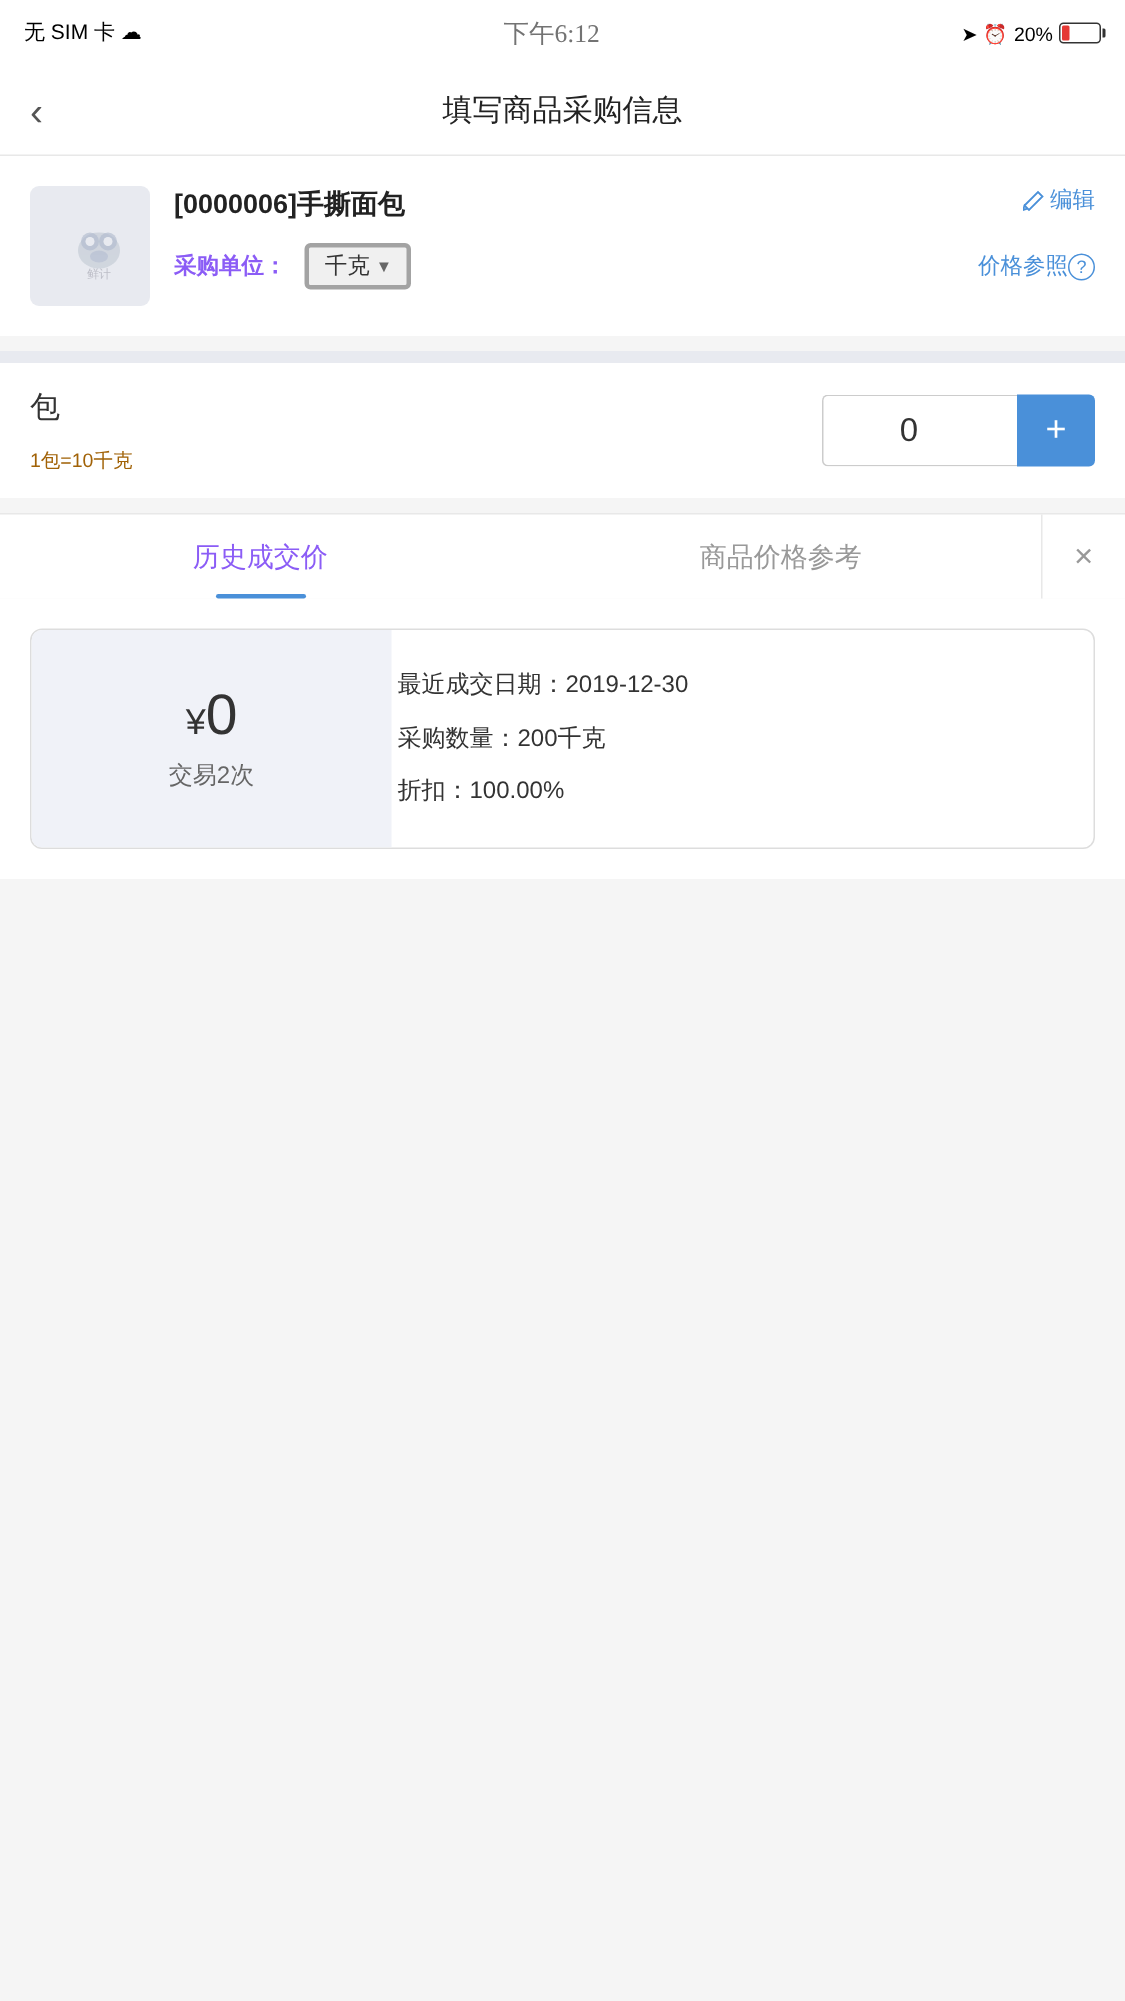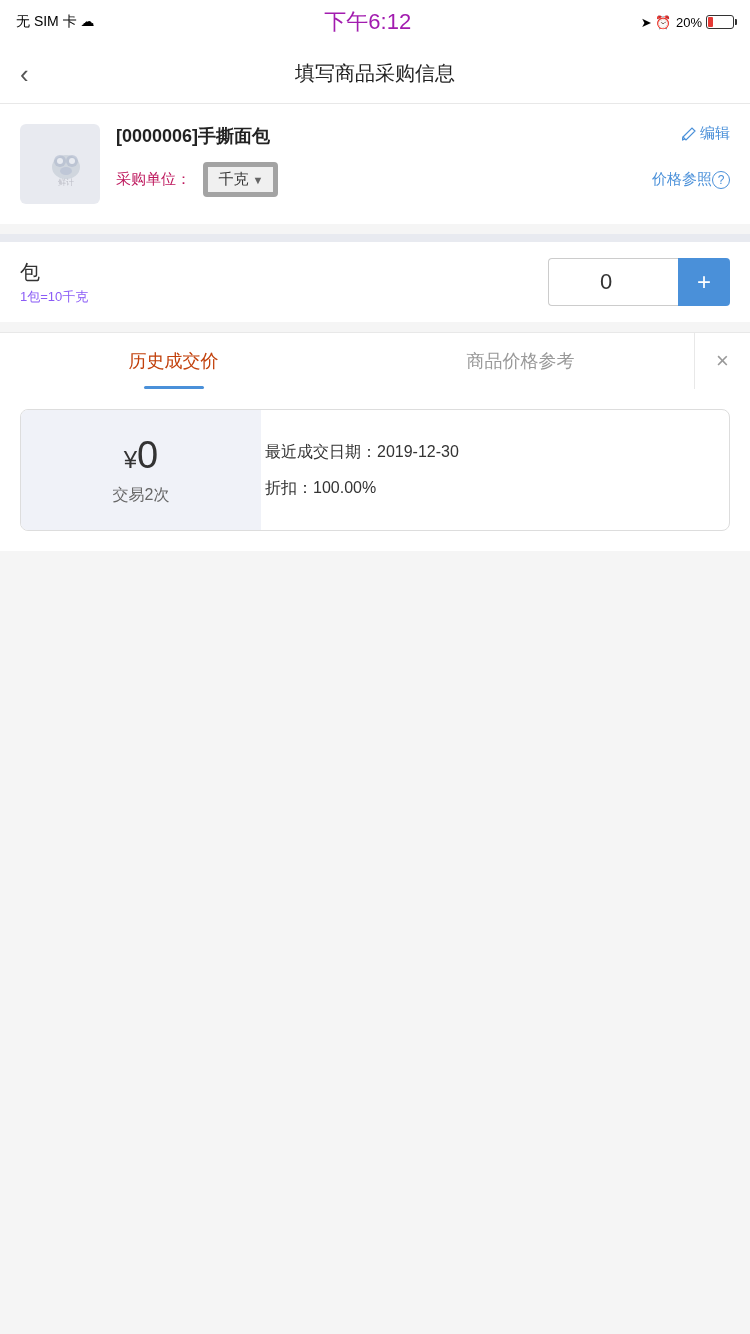--- a/index.html
+++ b/index.html
@@ -17,21 +17,21 @@
       height: 44px;
       background: #fff;
       display: flex;
       align-items: center;
       justify-content: space-between;
       padding: 0 16px;
       font-size: 15px;
       font-weight: 500;
     }
     .status-left { font-size: 14px; color: #000; }
-    .status-center { font-size: 22px; font-weight: 500; color: #a21caf; }
+    .status-center { font-size: 17px; font-weight: 500; color: #737373; font-family: Liberation Serif, serif; }
     .status-right { display: flex; align-items: center; gap: 4px; font-size: 13px; color: #000; }
     .battery {
       display: inline-flex; align-items: center;
       border: 1.5px solid #333; border-radius: 3px;
       width: 28px; height: 14px; padding: 1px; position: relative;
     }
     .battery::after {
       content: ''; width: 2px; height: 6px;
       background: #333; border-radius: 0 1px 1px 0;
       position: absolute; right: -4px; top: 50%; transform: translateY(-50%);
@@ -115,28 +115,29 @@
       cursor: pointer;
       white-space: nowrap;
     }
     .product-unit-row {
       display: flex;
       justify-content: space-between;
       align-items: center;
     }
     .unit-label {
       font-size: 15px;
-      color: #be185d;
+      color: #8b5cf6;
+      font-weight: bold;
     }
     .unit-select {
       display: inline-flex;
       align-items: center;
       gap: 4px;
       background: #f0f0f0;
-      border: 5px solid #a3a3a3;
+      border: 3px solid #a3a3a3;
       border-radius: 4px;
       padding: 3px 10px;
       font-size: 15px;
       color: #333;
       cursor: pointer;
       margin-left: 8px;
     }
     .unit-chevron { font-size: 11px; color: #666; }
     .price-ref {
       font-size: 15px;
@@ -174,22 +175,22 @@
       display: flex;
       flex-direction: column;
     }
     .quantity-unit-label {
       font-size: 20px;
       color: #333;
       font-weight: 500;
     }
     .quantity-conversion {
       font-size: 13px;
-      color: #8b5cf6;
-      margin-top: 2px;
+      color: #a16207;
+      margin-top: 13px;
     }
     .quantity-input-group {
       display: flex;
       align-items: center;
       gap: 0;
     }
     .quantity-input {
       width: 130px;
       height: 48px;
       border: 1.5px solid #ccc;
@@ -229,21 +230,21 @@
       height: 56px;
       display: flex;
       align-items: center;
       justify-content: center;
       font-size: 18px;
       color: #999;
       cursor: pointer;
       position: relative;
     }
     .tab-item.active {
-      color: #c2410c;
+      color: #8b5cf6;
       font-weight: 500;
     }
     .tab-active-indicator {
       position: absolute;
       bottom: 0;
       left: 50%;
       transform: translateX(-50%);
       width: 60px;
       height: 3px;
       background: #4a90d9;
@@ -407,19 +408,22 @@
       <div class="price-amount">
         <span class="price-currency">¥</span><span>0</span>
       </div>
       <div class="price-txn-count">交易2次</div>
     </div>
     <div class="price-card-right">
       <div class="price-detail-row">
         <span>最近成交日期：</span><span>2019-12-30</span>
       </div>
       <div class="price-detail-row">
+        <span>采购数量：</span><span>200千克</span>
+      </div>
+      <div class="price-detail-row">
         <span>折扣：</span><span>100.00%</span>
       </div>
     </div>
   </div>
 </div>
 
 <div class="main-content"></div>
 
 </body></html>

